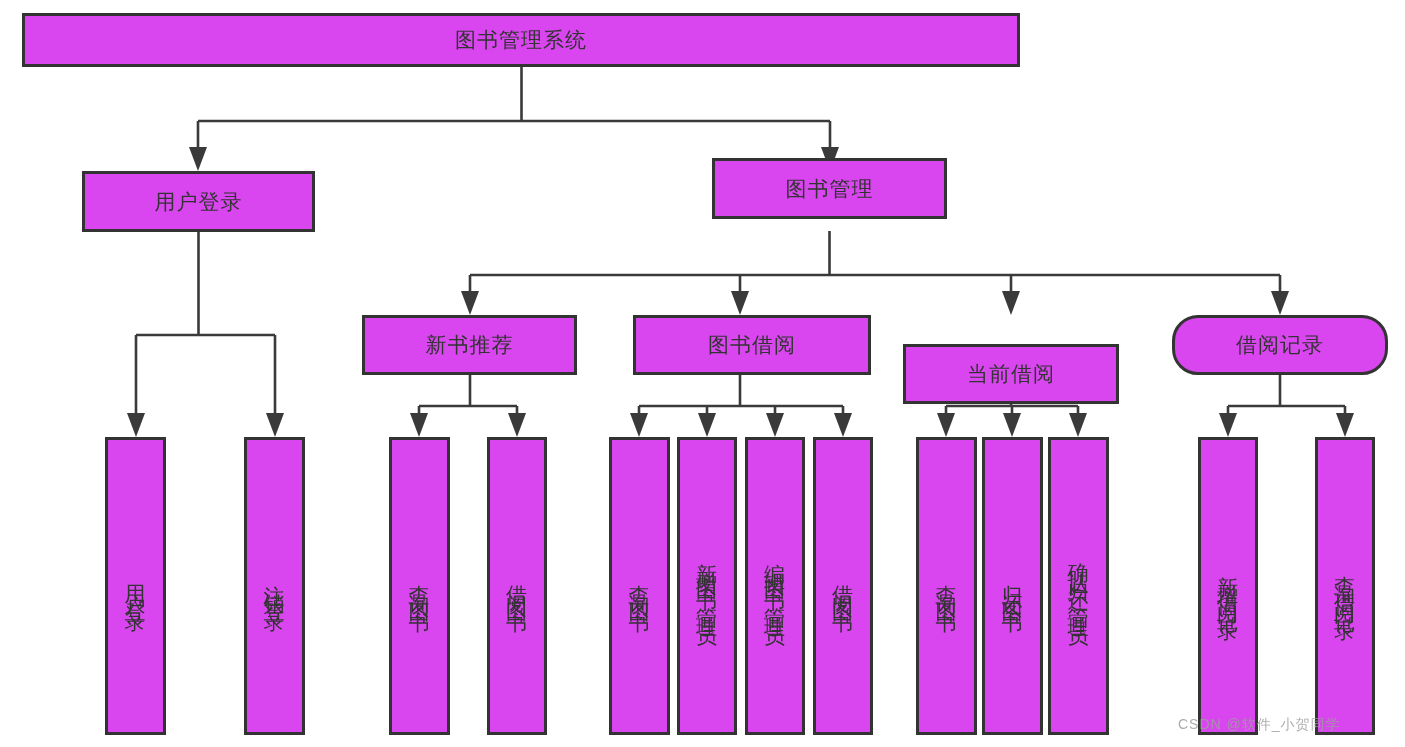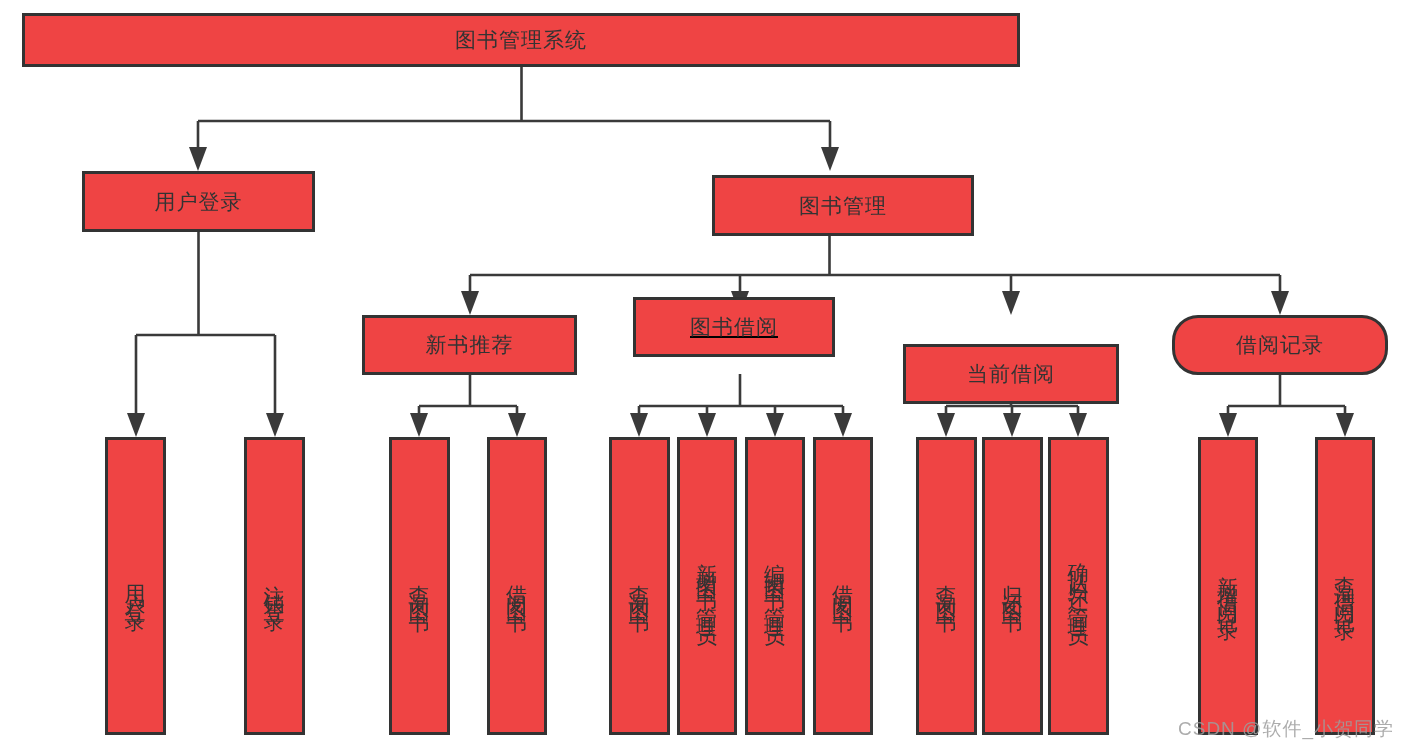--- a/index.html
+++ b/index.html
@@ -5,34 +5,34 @@
   html,body { margin:0; padding:0; }
   body {
     width:1405px; height:747px; position:relative; overflow:hidden;
     background:#ffffff;
     font-family:"Liberation Sans","DejaVu Sans",sans-serif;
   }
   #canvas { position:absolute; inset:0; width:1405px; height:747px; }
   #connectors { position:absolute; left:0; top:0; z-index:1; }
   .box {
     position:absolute; box-sizing:border-box; z-index:2;
-    background:#ef4444; border:3px solid #333333;
+    background:#d946ef; border:3px solid #333333;
     display:flex; align-items:center; justify-content:center;
   }
   .lbl {
     color:#333333; font-size:21px; line-height:1.2; white-space:nowrap;
   }
   .lvl-h .lbl { letter-spacing:1px; }
   .lvl-v .lbl {
     writing-mode:vertical-rl; text-orientation:mixed;
     letter-spacing:9px; line-height:1; white-space:normal;
   }
   .watermark {
     position:absolute; z-index:3; left:1178px; top:716px;
-    font-size:19px; letter-spacing:1px;
+    font-size:14px; letter-spacing:1px;
     color:rgba(158,158,158,0.85); white-space:nowrap;
   }
 </style>
 </head>
 <body>
 
 <div id="canvas">
 
   <svg id="connectors" width="1405" height="747" viewBox="0 0 1405 747">
     <path fill="none" stroke="#3a3a3a" stroke-width="2.6" d="
@@ -66,28 +66,28 @@
     </g>
   </svg>
 
   <div class="box lvl-h" style="left:22px; top:13px; width:998px; height:54px;">
     <span class="lbl">图书管理系统</span>
   </div>
 
   <div class="box lvl-h" style="left:82px; top:171px; width:233px; height:61px;">
     <span class="lbl">用户登录</span>
   </div>
-  <div class="box lvl-h" style="left:712px; top:175px; width:262px; height:61px;">
+  <div class="box lvl-h" style="left:712px; top:158px; width:235px; height:61px;">
     <span class="lbl">图书管理</span>
   </div>
 
   <div class="box lvl-h" style="left:362px; top:315px; width:215px; height:60px;">
     <span class="lbl">新书推荐</span>
   </div>
-  <div class="box lvl-h" style="left:633px; top:297px; width:202px; height:60px;text-decoration:underline;">
+  <div class="box lvl-h" style="left:633px; top:315px; width:238px; height:60px;">
     <span class="lbl">图书借阅</span>
   </div>
   <div class="box lvl-h" style="left:903px; top:315px; width:216px; height:60px;margin-top:29px;">
     <span class="lbl">当前借阅</span>
   </div>
   <div class="box lvl-h" style="left:1172px; top:315px; width:216px; height:60px;border-radius:26px;">
     <span class="lbl">借阅记录</span>
   </div>
 
   <div class="box lvl-v" style="left:105px; top:437px; width:61px; height:298px;">

